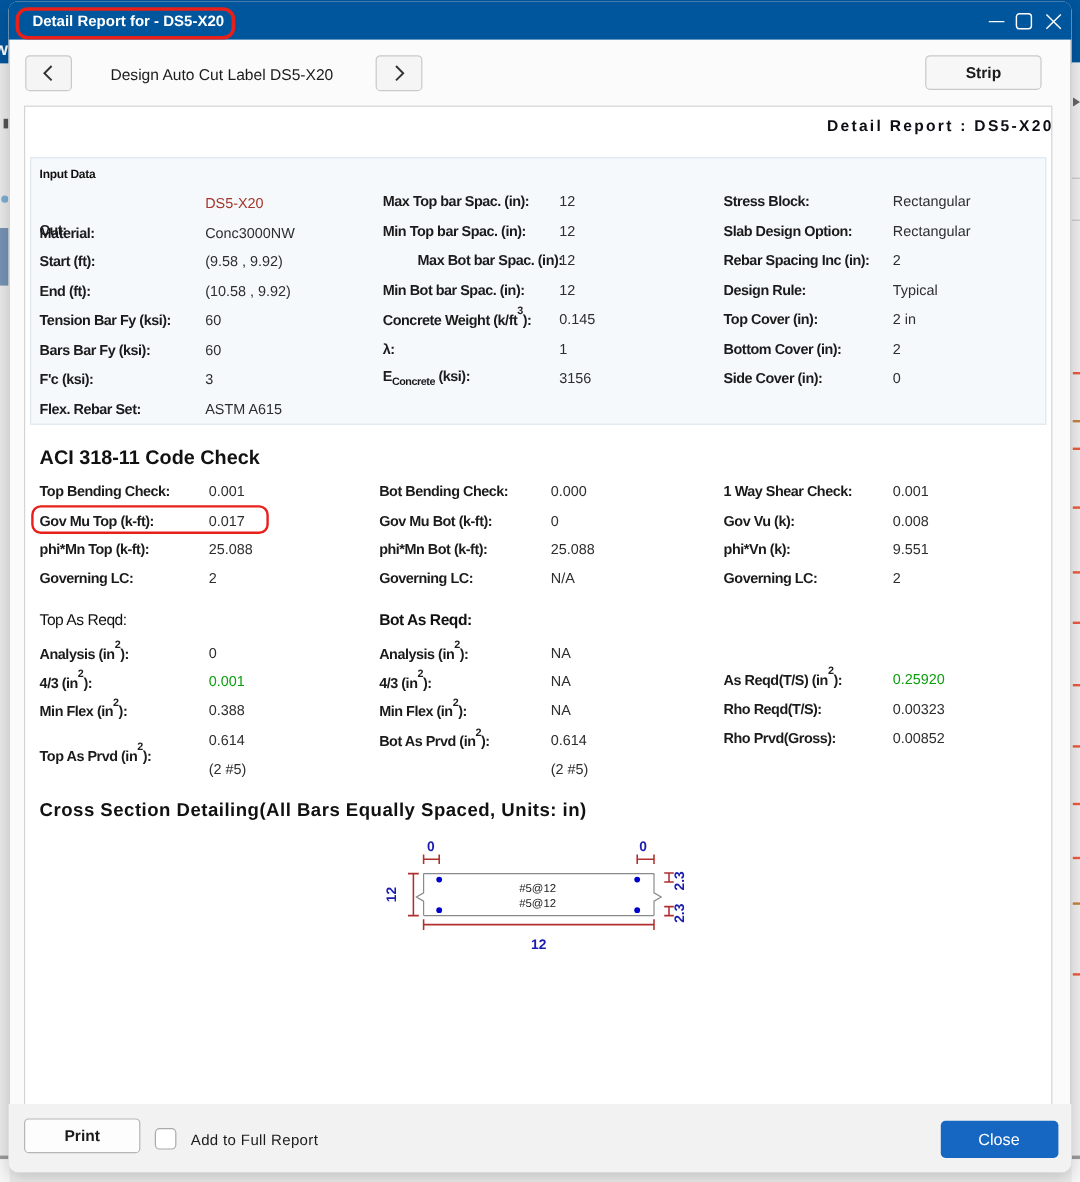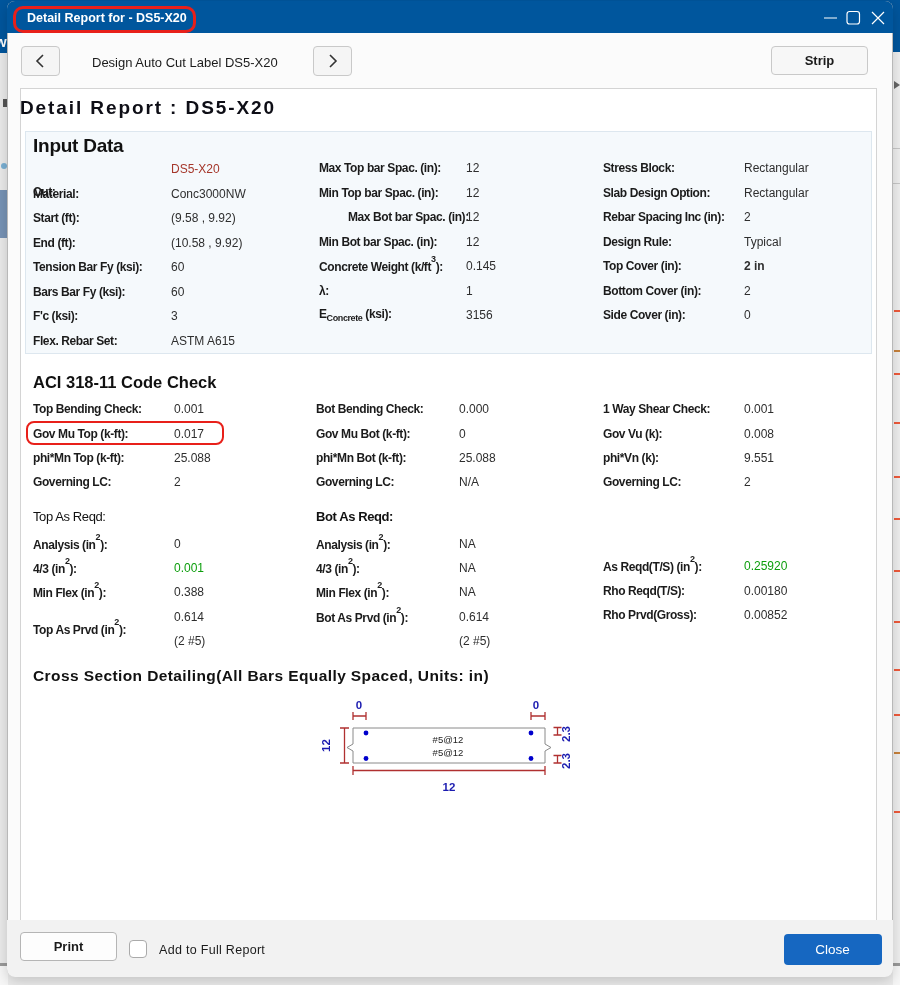--- a/index.html
+++ b/index.html
@@ -71,24 +71,24 @@
 
   <div class="abs" style="left:13px;top:87px;width:857px;height:833px;background:#fff;border:1px solid #d4d4d4;"></div>
 
   <div class="abs" style="left:0;top:919px;width:886px;height:57px;background:#f2f2f2;"></div>
   <div class="abs" style="left:13px;top:931px;width:97px;height:29px;background:#fdfdfd;border:1px solid #b5b5b5;border-radius:4px;text-align:center;line-height:27px;font-size:13px;font-weight:600;color:#1b1b1b;">Print</div>
   <div class="abs" style="left:122px;top:939px;width:18px;height:18px;background:#fff;border:1.5px solid #aaaaaa;border-radius:4px;"></div>
   <div class="abs" style="left:152px;top:942px;font-size:12.5px;letter-spacing:0.3px;color:#1b1b1b;">Add to Full Report</div>
   <div class="abs" style="left:776.5px;top:933px;width:98px;height:31px;background:#1667c1;border-radius:4px;text-align:center;line-height:31px;font-size:13.5px;color:#fff;">Close</div>
 </div>
 
-<div class="abs" style="left:20px;top:96.5px;width:858px;text-align:left;font-size:19px;font-weight:bold;letter-spacing:1.9px;color:#0e0e16;">Detail Report : DS5-X20</div>
+<div class="abs" style="left:20px;top:96.5px;width:858px;text-align:right;font-size:13px;font-weight:bold;letter-spacing:1.9px;color:#0e0e16;">Detail Report : DS5-X20</div>
 
 <div class="abs" style="left:24.5px;top:130.5px;width:847px;height:223px;background:#f5f9fc;border:1px solid #dde7ef;"></div>
-<div class="abs cy" style="left:33px;top:146px;font-size:19px;font-weight:bold;letter-spacing:-0.25px;color:#111;">Input Data</div>
+<div class="abs cy" style="left:33px;top:146px;font-size:10px;font-weight:bold;letter-spacing:-0.25px;color:#111;">Input Data</div>
 
 <div class="abs cy lbl" style="left:33px;top:169px;margin-top:23px;">Cut:</div>
 <div class="abs cy lbl" style="left:33px;top:193.5px;">Material:</div>
 <div class="abs cy lbl" style="left:33px;top:218px;">Start (ft):</div>
 <div class="abs cy lbl" style="left:33px;top:242.5px;">End (ft):</div>
 <div class="abs cy lbl" style="left:33px;top:267px;">Tension Bar Fy (ksi):</div>
 <div class="abs cy lbl" style="left:33px;top:291.5px;">Bars Bar Fy (ksi):</div>
 <div class="abs cy lbl" style="left:33px;top:316px;">F'c (ksi):</div>
 <div class="abs cy lbl" style="left:33px;top:340.5px;">Flex. Rebar Set:</div>
 
@@ -122,21 +122,21 @@
 <div class="abs cy lbl" style="left:603px;top:217px;">Rebar Spacing Inc (in):</div>
 <div class="abs cy lbl" style="left:603px;top:241.5px;">Design Rule:</div>
 <div class="abs cy lbl" style="left:603px;top:266px;">Top Cover (in):</div>
 <div class="abs cy lbl" style="left:603px;top:290.5px;">Bottom Cover (in):</div>
 <div class="abs cy lbl" style="left:603px;top:315px;">Side Cover (in):</div>
 
 <div class="abs cy val" style="left:744px;top:168px;">Rectangular</div>
 <div class="abs cy val" style="left:744px;top:192.5px;">Rectangular</div>
 <div class="abs cy val" style="left:744px;top:217px;">2</div>
 <div class="abs cy val" style="left:744px;top:241.5px;">Typical</div>
-<div class="abs cy val" style="left:744px;top:266px;font-weight:bold;">2 in</div>
+<div class="abs cy val" style="left:744px;top:266px;">2 in</div>
 <div class="abs cy val" style="left:744px;top:290.5px;">2</div>
 <div class="abs cy val" style="left:744px;top:315px;">0</div>
 
 <div class="abs cy" style="left:33px;top:382px;font-size:16.5px;font-weight:bold;color:#111;">ACI 318-11 Code Check</div>
 <div class="abs cy lbl" style="left:33px;top:409px;">Top Bending Check:</div>
 <div class="abs cy lbl" style="left:33px;top:433.5px;">Gov Mu Top (k-ft):</div>
 <div class="abs cy lbl" style="left:33px;top:458px;">phi*Mn Top (k-ft):</div>
 <div class="abs cy lbl" style="left:33px;top:482px;">Governing LC:</div>
 <div class="abs cy val" style="left:174px;top:409px;">0.001</div>
 <div class="abs cy val" style="left:174px;top:433.5px;">0.017</div>
@@ -177,21 +177,21 @@
 <div class="abs cy lbl" style="left:316px;top:616.5px;">Bot As Prvd (in<sup class="s">2</sup>):</div>
 <div class="abs cy val" style="left:459px;top:543.5px;">NA</div>
 <div class="abs cy val" style="left:459px;top:568px;">NA</div>
 <div class="abs cy val" style="left:459px;top:592px;">NA</div>
 <div class="abs cy val" style="left:459px;top:616.5px;">0.614</div>
 <div class="abs cy val" style="left:459px;top:641px;">(2 #5)</div>
 <div class="abs cy lbl" style="left:603px;top:566px;">As Reqd(T/S) (in<sup class="s">2</sup>):</div>
 <div class="abs cy lbl" style="left:603px;top:590.5px;">Rho Reqd(T/S):</div>
 <div class="abs cy lbl" style="left:603px;top:615px;">Rho Prvd(Gross):</div>
 <div class="abs cy val green" style="left:744px;top:566px;">0.25920</div>
-<div class="abs cy val" style="left:744px;top:590.5px;">0.00180</div>
+<div class="abs cy val" style="left:744px;top:590.5px;">0.00323</div>
 <div class="abs cy val" style="left:744px;top:615px;">0.00852</div>
 
 <div class="abs cy" style="left:33px;top:676px;font-size:15.5px;font-weight:bold;letter-spacing:0.4px;color:#111;">Cross Section Detailing(All Bars Equally Spaced, Units: in)</div>
 <svg class="abs" style="left:315px;top:693px;" width="270" height="105" viewBox="0 0 270 105">
 
   <path d="M 38 35 L 230 35 M 38 70 L 230 70 M 38 35 L 38 51 L 32 54.5 L 38 58 L 38 70 M 230 35 L 230 51 L 236 54.5 L 230 58 L 230 70" fill="none" stroke="#8a8a8a" stroke-width="1"></path>
 
   <circle cx="51" cy="40" r="2.4" fill="#0000cc"></circle>
   <circle cx="51" cy="65.5" r="2.4" fill="#0000cc"></circle>
   <circle cx="216" cy="40" r="2.4" fill="#0000cc"></circle>

